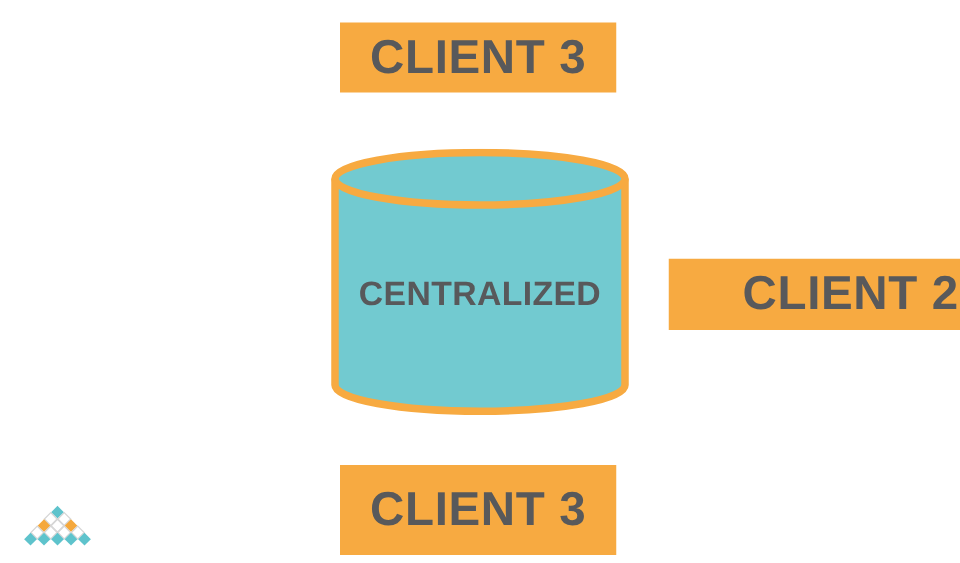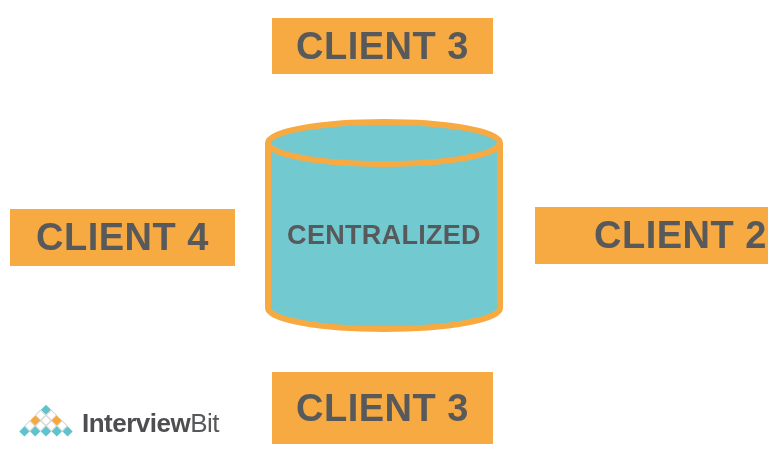--- a/index.html
+++ b/index.html
@@ -88,23 +88,20 @@
 
   <div class="client-node client-top">
     <span>CLIENT 3</span>
   </div>
   <div class="client-node client-right">
     <span>CLIENT 2</span>
   </div>
   <div class="client-node client-bottom">
     <span>CLIENT 3</span>
   </div>
-  <div class="client-node client-left">
-    <span>CLIENT 4</span>
-  </div>
 
   <svg class="cylinder-wrap" width="240" height="214" viewBox="0 0 240 214" aria-hidden="true">
     <path d="M 4 24 L 4 189 A 116 21 0 0 0 236 189 L 236 24" fill="#72CAD0" stroke="#F7AA41" stroke-width="6" stroke-linejoin="round"></path>
     <ellipse cx="120" cy="24" rx="116" ry="21" fill="#72CAD0" stroke="#F7AA41" stroke-width="6"></ellipse>
   </svg>
   <div class="db-label">
     <span>CENTRALIZED</span>
   </div>
 
   <div class="logo">
@@ -118,18 +115,15 @@
         <polygon points="10.399999999999999,15.9 15.299999999999999,20.8 10.399999999999999,25.700000000000003 5.499999999999998,20.8" fill="#ffffff" stroke="#D6D6D6"></polygon>
         <polygon points="20.8,15.9 25.700000000000003,20.8 20.8,25.700000000000003 15.9,20.8" fill="#ffffff" stroke="#D6D6D6"></polygon>
         <polygon points="31.2,15.9 36.1,20.8 31.2,25.700000000000003 26.299999999999997,20.8" fill="#ffffff" stroke="#D6D6D6"></polygon>
         <polygon points="41.6,15.9 46.5,20.8 41.6,25.700000000000003 36.7,20.8" fill="#ffffff" stroke="#D6D6D6"></polygon>
         <polygon points="5.199999999999999,21.1 10.1,26 5.199999999999999,30.9 0.29999999999999893,26" fill="#5EC3CC"></polygon>
         <polygon points="15.6,21.1 20.5,26 15.6,30.9 10.7,26" fill="#5EC3CC"></polygon>
         <polygon points="26,21.1 30.9,26 26,30.9 21.1,26" fill="#5EC3CC"></polygon>
         <polygon points="36.4,21.1 41.3,26 36.4,30.9 31.5,26" fill="#5EC3CC"></polygon>
         <polygon points="46.8,21.1 51.699999999999996,26 46.8,30.9 41.9,26" fill="#5EC3CC"></polygon>
       </svg>
-    <div class="logo-text">
-      <span class="primary">Interview</span><span class="secondary">Bit</span>
-    </div>
   </div>
 
 </div>
 
 </body></html>

